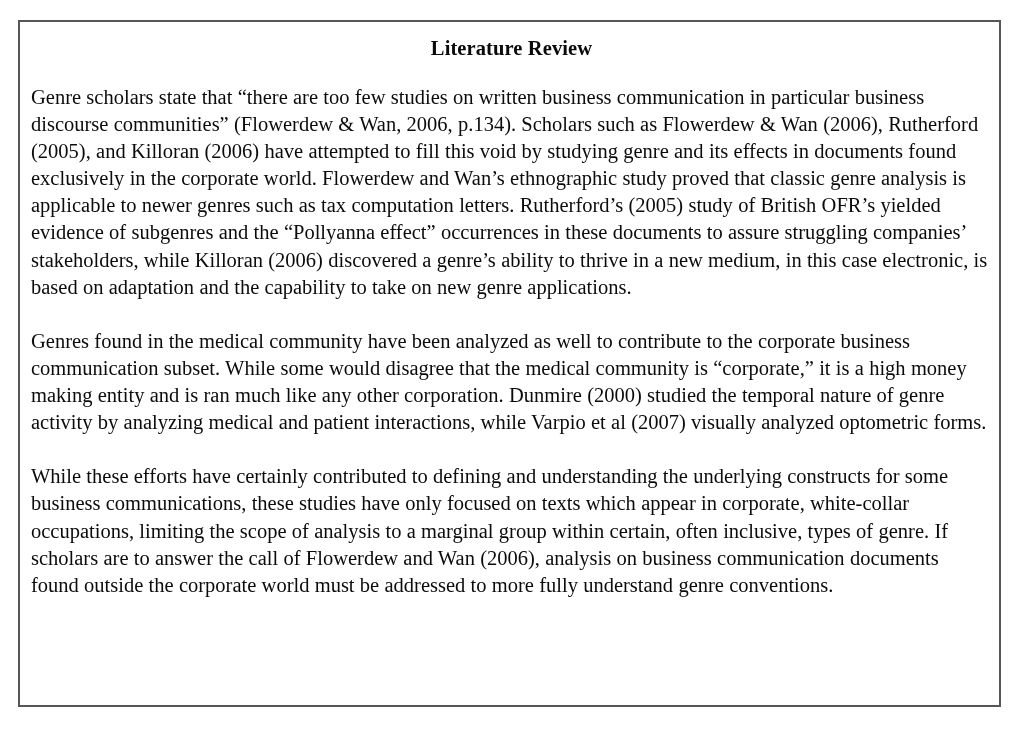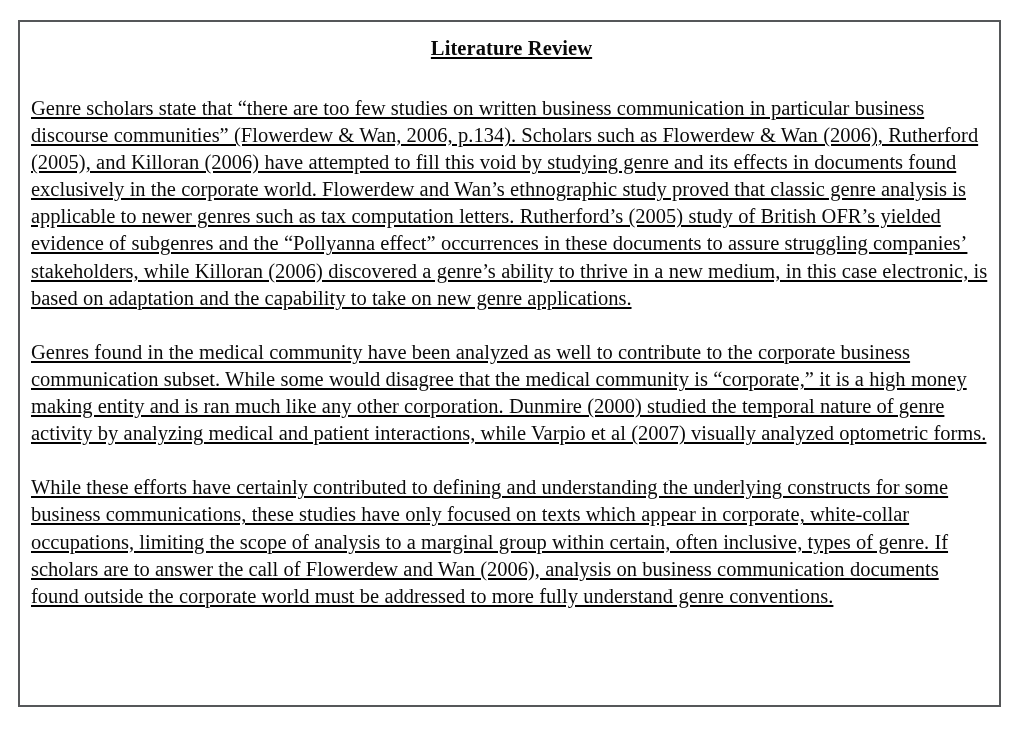--- a/index.html
+++ b/index.html
@@ -24,36 +24,35 @@
     box-sizing: border-box;
     border: 2px solid #555759;
     background: #ffffff;
   }
 
   #page-inner {
     position: absolute;
     left: 11px;
     top: 13px;
     right: 9px;
-    text-decoration: underline;
   }
 
   .doc-title {
     text-align: center;
     font-size: 20.5px;
     font-weight: bold;
     color: #0a0a0a;
     line-height: 27px;
     margin: 0;
     padding: 0 0 0 2px;
     letter-spacing: 0.1px;
   }
 
   .body-block {
-    margin-top: 33px;
+    margin-top: 22px;
   }
 
   .doc-para {
     font-size: 20.5px;
     line-height: 27.1px;
     color: #0b0b0b;
     margin: 0;
     text-align: left;
     word-spacing: 0.15px;
   }

